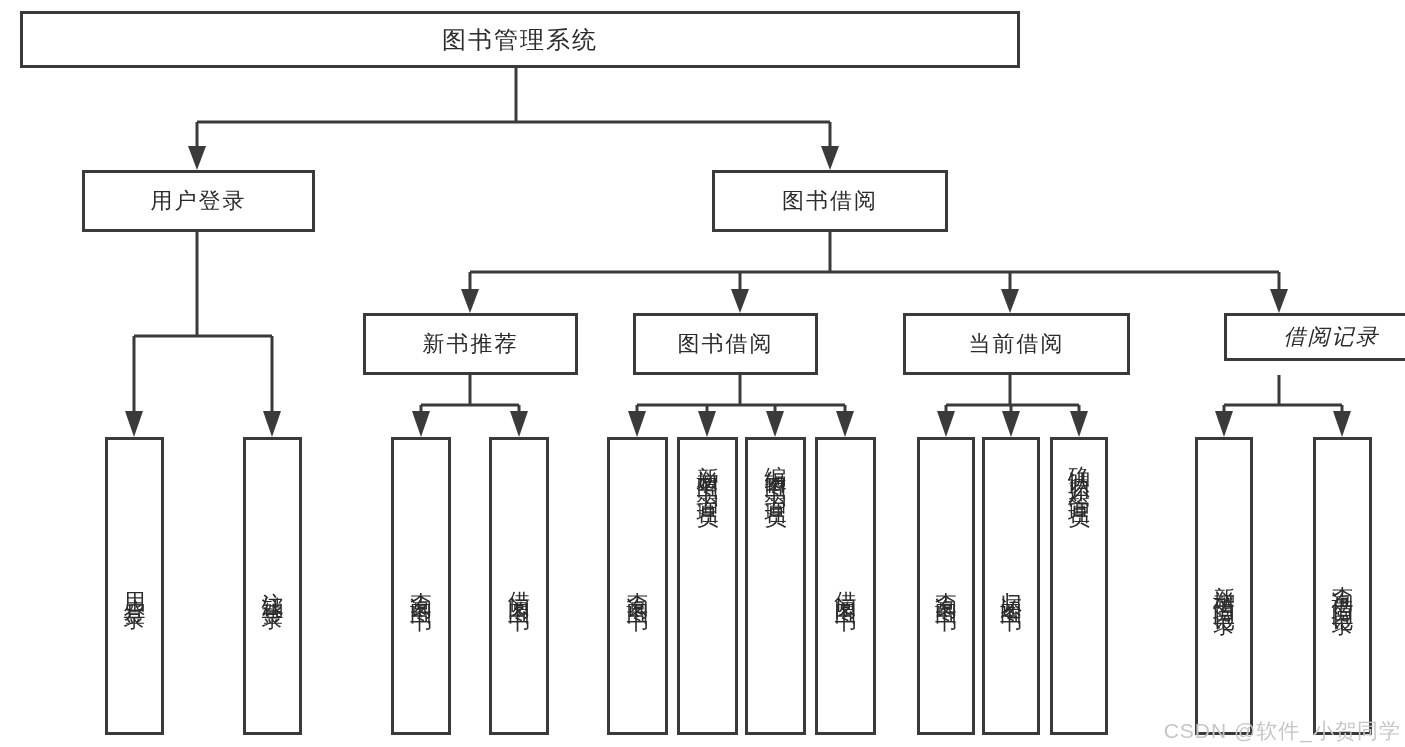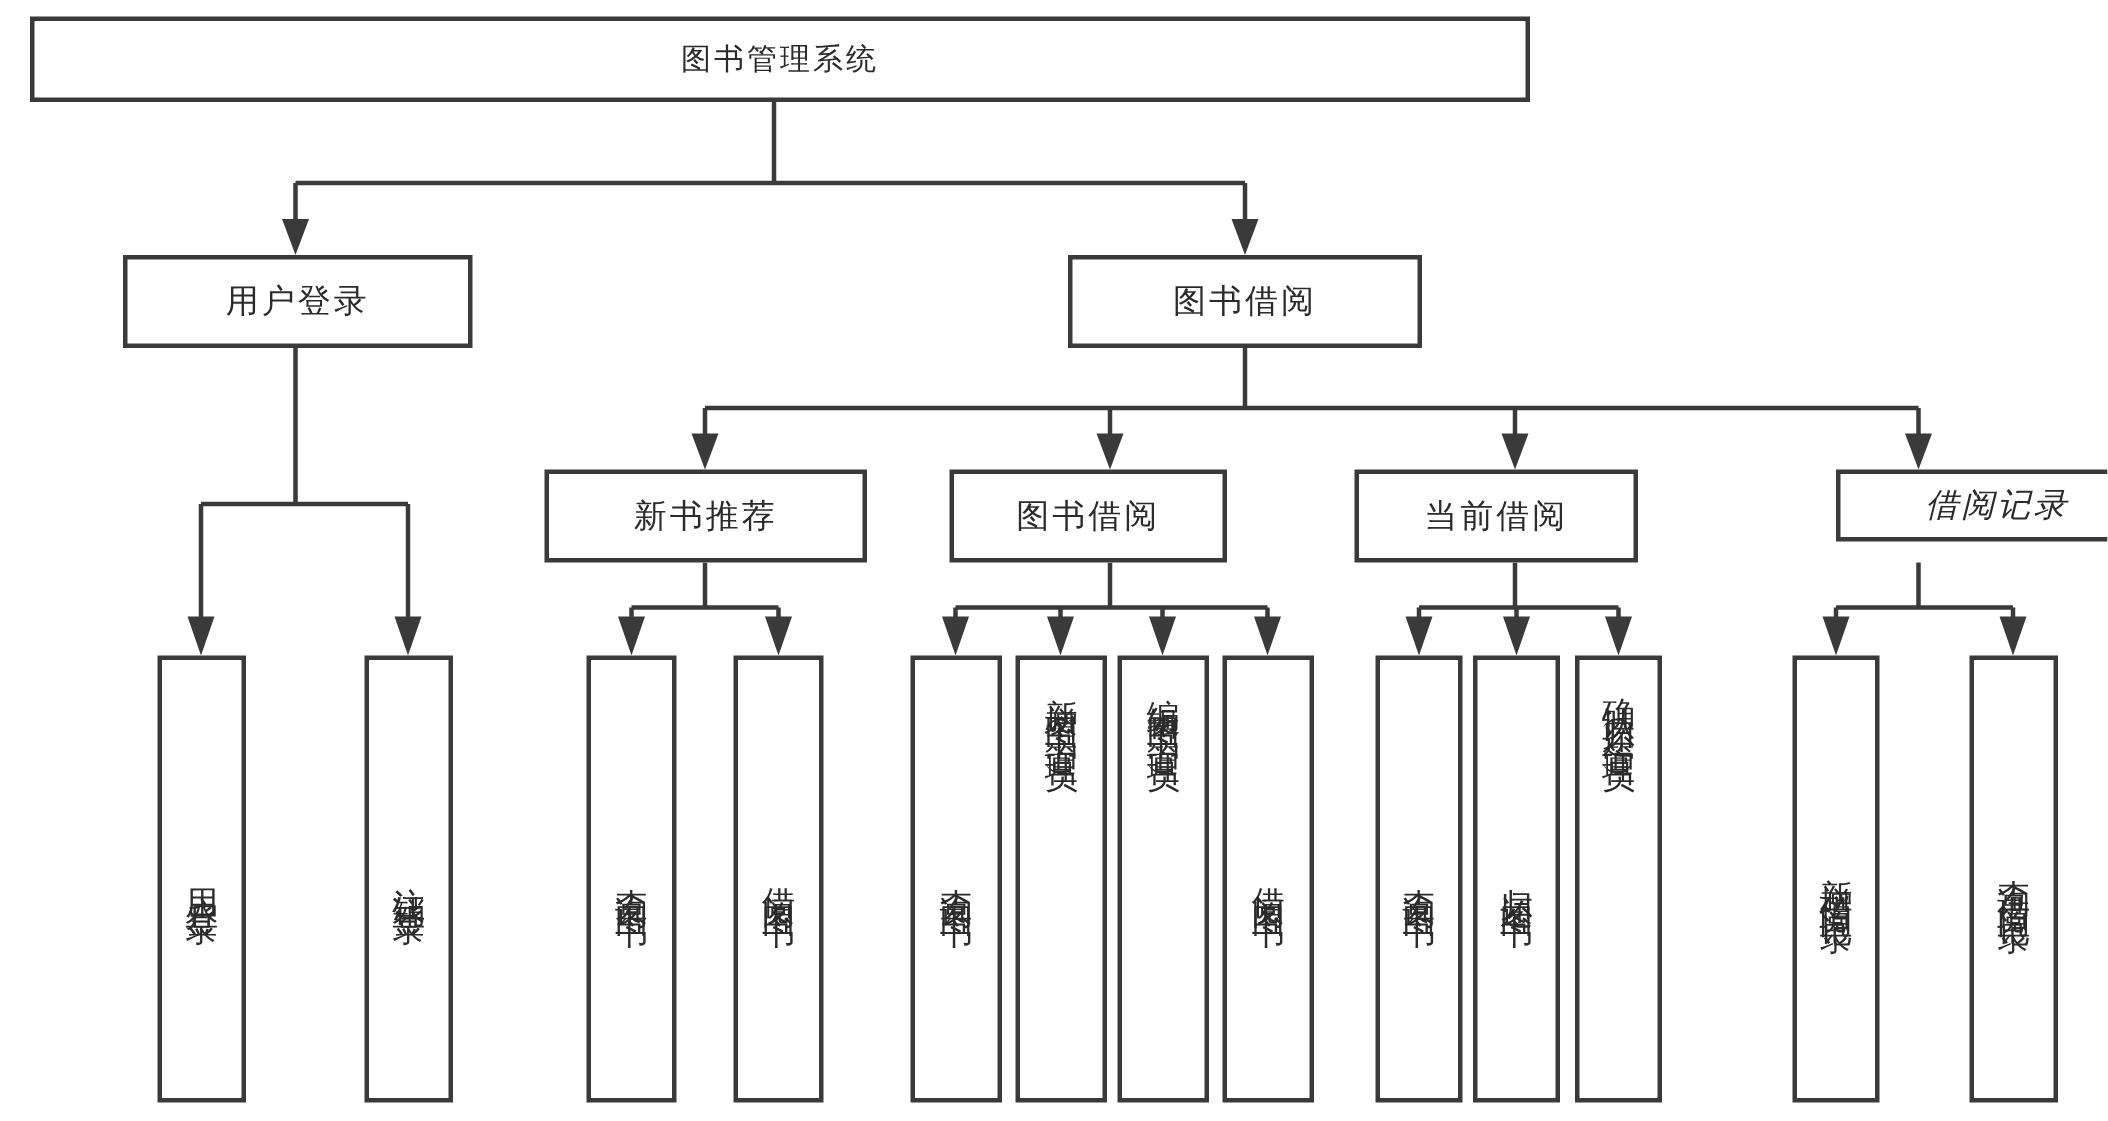--- a/index.html
+++ b/index.html
@@ -45,21 +45,21 @@
     border: 3px solid var(--line);
     color: var(--text);
     display: flex;
     align-items: center;
     justify-content: center;
     font-size: 22px;
     letter-spacing: 2px;
     white-space: nowrap;
   }
   .box.title {
-    font-size: 20px;
+    font-size: 24px;
   }
   .vbox {
     writing-mode: vertical-rl;
     text-orientation: mixed;
     letter-spacing: 6px;
     line-height: 1;
     white-space: normal;
     padding: 6px 0;
   }
   .vbox.long {
@@ -157,35 +157,36 @@
     </g>
   </svg>
 
   <div class="box title" style="left:20px; top:11px; width:1000px; height:57px;">图书管理系统</div>
 
   <div class="box" style="left:82px; top:170px; width:233px; height:62px;">用户登录</div>
   <div class="box" style="left:712px; top:170px; width:236px; height:62px;">图书借阅</div>
 
   <div class="box" style="left:363px; top:313px; width:215px; height:62px;">新书推荐</div>
   <div class="box" style="left:633px; top:313px; width:185px; height:62px;">图书借阅</div>
-  <div class="box" style="left:903px; top:313px; width:189px; height:62px;">当前借阅</div>
+  <div class="box" style="left:903px; top:313px; width:227px; height:62px;">当前借阅</div>
   <div class="box" style="left:1224px; top:313px; width:215px; height:48px;font-style:italic;">借阅记录</div>
 
   <div class="box vbox" style="left:105px; top:437px; width:59px; height:298px;">用户登录</div>
   <div class="box vbox" style="left:243px; top:437px; width:59px; height:298px;">注销登录</div>
 
   <div class="box vbox" style="left:391px; top:437px; width:60px; height:298px;">查询图书</div>
   <div class="box vbox" style="left:489px; top:437px; width:60px; height:298px;">借阅图书</div>
 
   <div class="box vbox" style="left:607px; top:437px; width:61px; height:298px;">查询图书</div>
   <div class="box vbox long" style="left:677px; top:437px; width:61px; height:298px;">新增图书（管理员）</div>
   <div class="box vbox long" style="left:745px; top:437px; width:61px; height:298px;">编辑图书（管理员）</div>
   <div class="box vbox" style="left:815px; top:437px; width:61px; height:298px;">借阅图书</div>
 
   <div class="box vbox" style="left:917px; top:437px; width:58px; height:298px;">查询图书</div>
   <div class="box vbox" style="left:982px; top:437px; width:58px; height:298px;">归还图书</div>
   <div class="box vbox long" style="left:1050px; top:437px; width:58px; height:298px;">确认归还（管理员）</div>
 
   <div class="box vbox" style="left:1195px; top:437px; width:58px; height:298px;">新增借阅记录</div>
   <div class="box vbox" style="left:1313px; top:437px; width:59px; height:298px;">查询借阅记录</div>
 
+  <div class="watermark">CSDN @软件_小贺同学</div>
 
 </div>
 
 </body></html>

